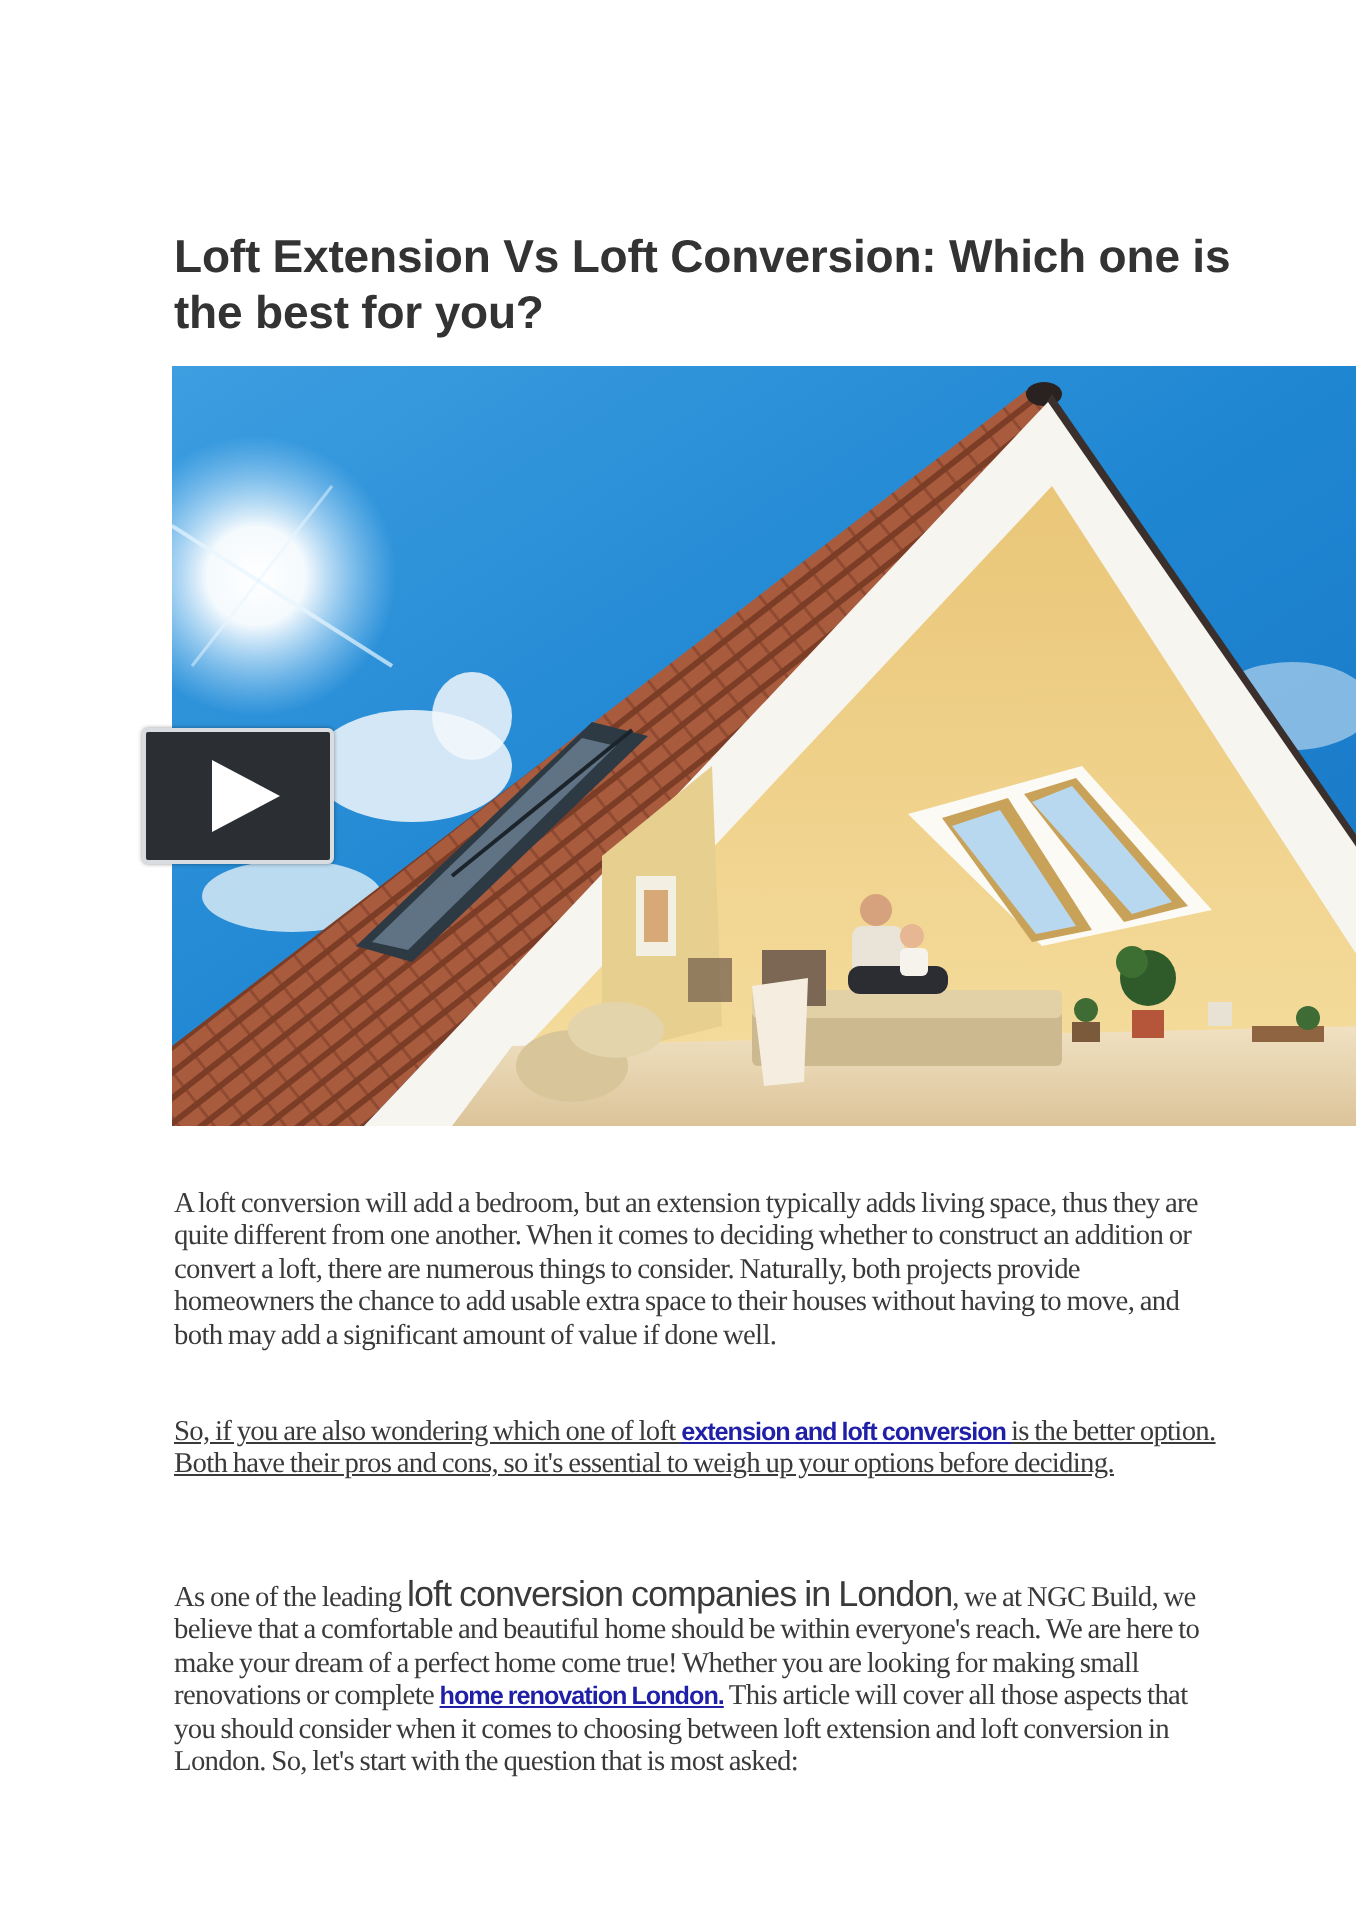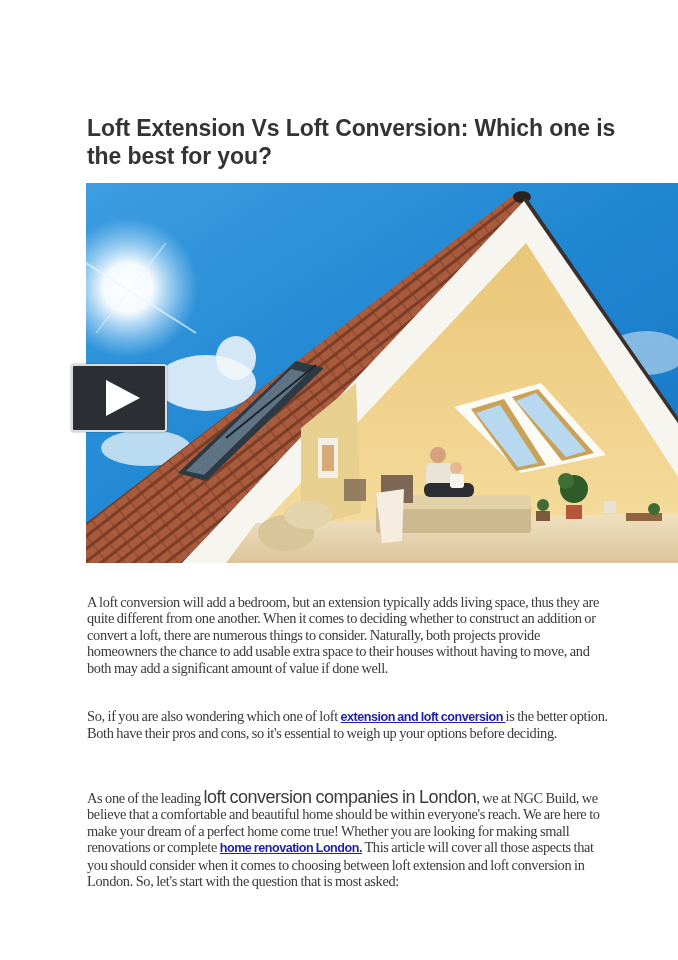--- a/index.html
+++ b/index.html
@@ -38,21 +38,21 @@
     border-left: 34px solid #ffffff;
   }
 
   .para {
     position: absolute; left: 83px; width: 525px; margin: 0;
     font-family: "Liberation Serif", "DejaVu Serif", serif;
     font-size: 14.4px; line-height: 16.4px; color: #3a3a3a;
     letter-spacing: -0.35px; word-spacing: -0.5px;
   }
   .p1 { top: 562px; }
-  .p2 { top: 676px; }
+  .p2 { top: 676px; text-decoration: underline; }
   .p3 { top: 757px; }
 
   .link {
     color: #1f1fa8; text-decoration: underline;
     font-family: "Liberation Sans", "DejaVu Sans", sans-serif;
     font-size: 12.6px; letter-spacing: -0.5px; font-weight: bold;
   }
   .sans {
     font-family: "Liberation Sans", "DejaVu Sans", sans-serif;
     font-size: 18px; letter-spacing: -0.5px;

